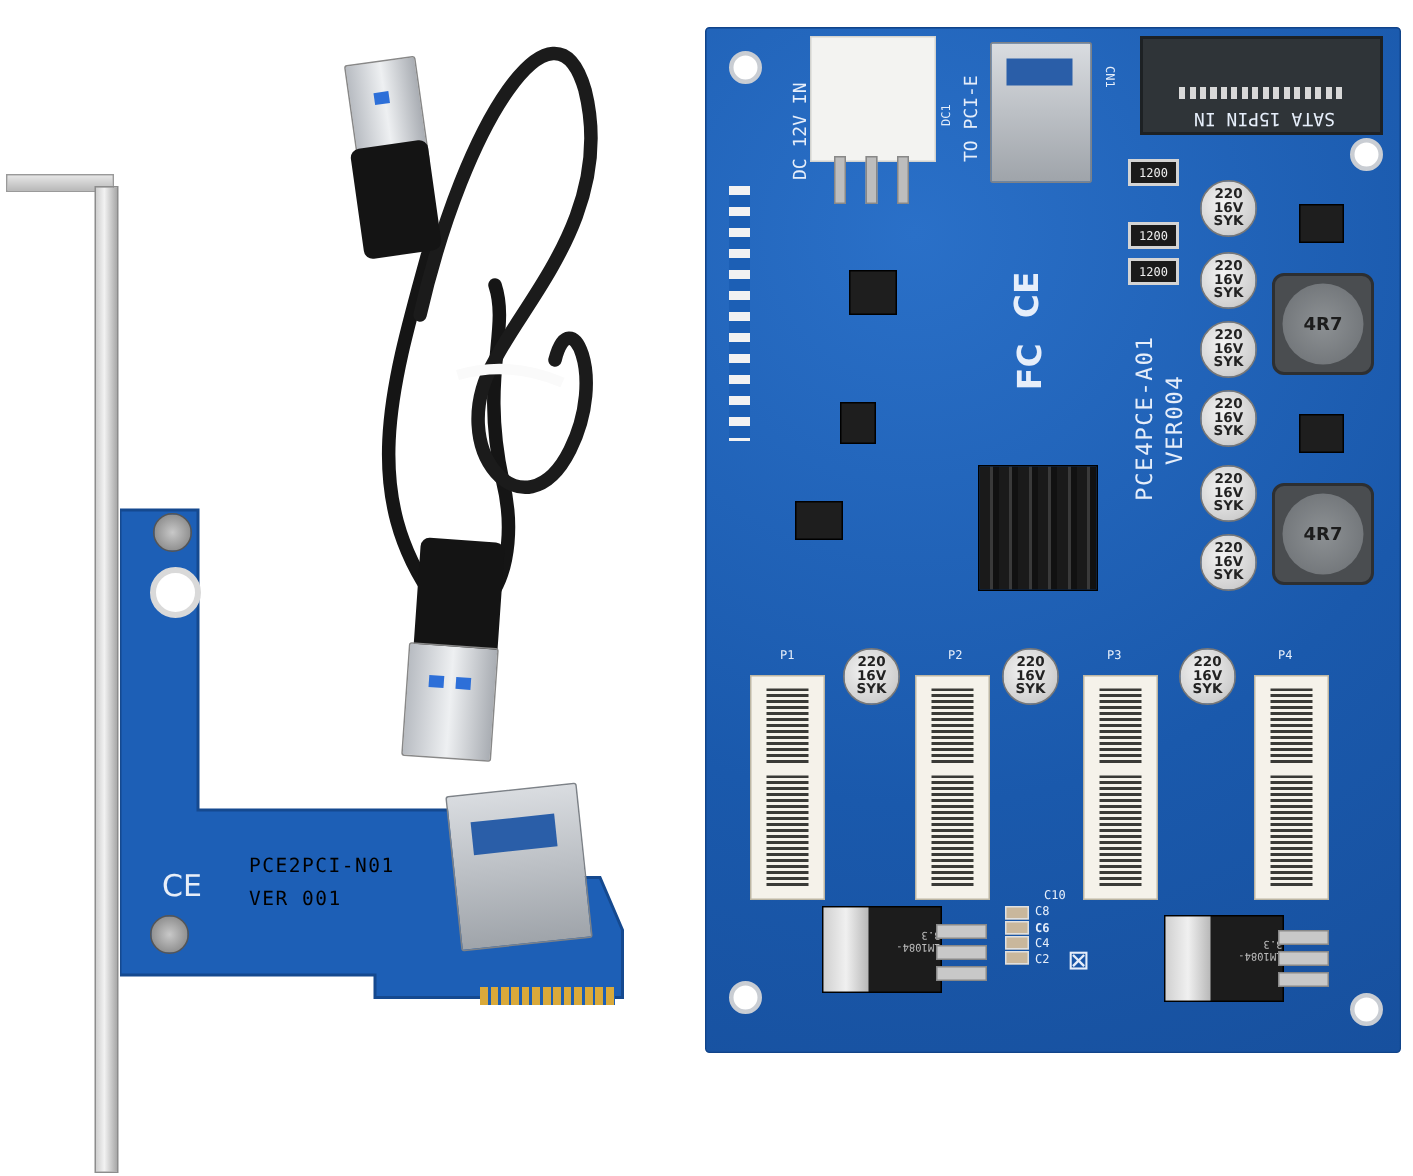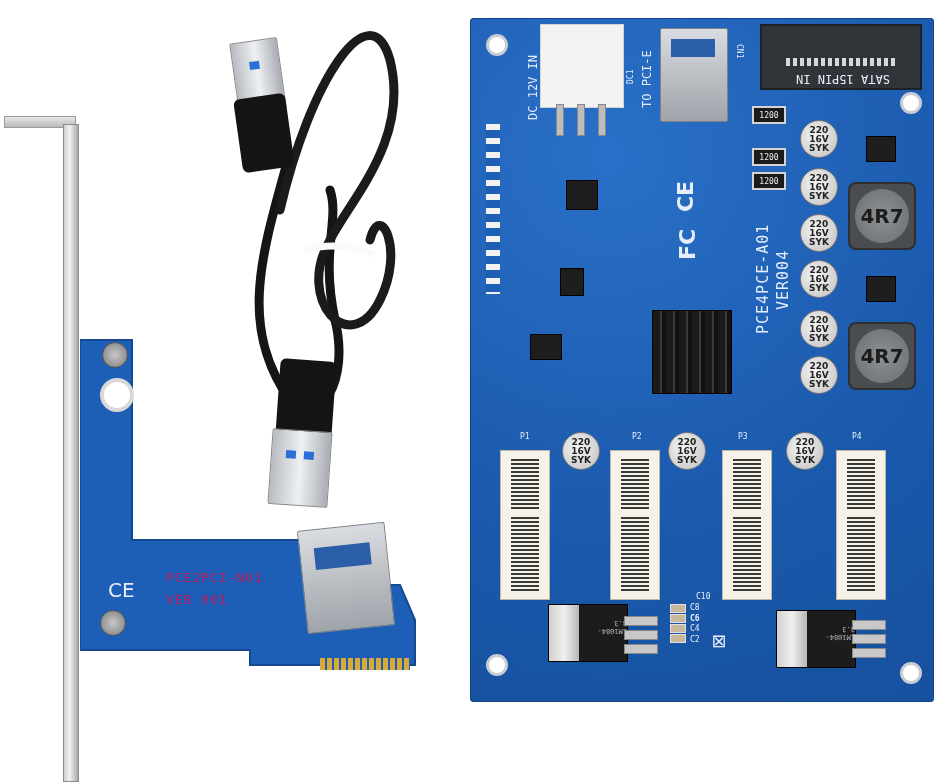--- a/index.html
+++ b/index.html
@@ -3,37 +3,37 @@
 <meta charset="utf-8">
 <style>
   html,body{margin:0;padding:0;background:#fff;}
   body{width:942px;height:784px;position:relative;overflow:hidden;font-family:"DejaVu Sans Mono","Liberation Mono",monospace;}
   .abs{position:absolute;}
   .bracket-top{left:4px;top:116px;width:70px;height:10px;background:linear-gradient(#e6e6e6,#b9b9b9);border:1px solid #9a9a9a;}
   .bracket-bar{left:63px;top:124px;width:14px;height:656px;background:linear-gradient(90deg,#cfcfcf,#f2f2f2 40%,#a8a8a8);border:1px solid #8c8c8c;}
   
   .small-pcb{left:80px;top:320px;width:350px;height:350px;}
   .small-pcb svg{position:absolute;left:0;top:0;}
-  .silk{color:#be185d;font-size:13px;letter-spacing:1px;}
+  .silk{color:#000000;font-size:13px;letter-spacing:1px;}
   .ce{color:#e8eef8;font-size:20px;font-family:"DejaVu Sans",sans-serif;}
   .usb-port{background:linear-gradient(#d9dce0,#9fa4aa);border:1px solid #7d8288;border-radius:2px;}
   .usb-port .slot{position:absolute;background:#2a5ea8;}
   
   .big-pcb{left:470px;top:18px;width:462px;height:682px;background:#1c5fb5;border:1px solid #11448a;border-radius:3px;
     background-image:radial-gradient(circle at 30% 20%,#2a70c8,#1a59ac 60%,#17509e);}
   .hole{width:16px;height:16px;border-radius:50%;background:#fff;border:3px solid #c9cdd3;}
   .molex{left:540px;top:24px;width:82px;height:82px;background:#f3f3f1;border:1px solid #d3d3cf;}
   .pin{width:6px;height:30px;background:#bdbdbd;border:1px solid #888;}
   .sata{left:760px;top:24px;width:158px;height:62px;background:#2f3438;border:2px solid #1d2124;}
   .sata-inner{left:786px;top:58px;width:112px;height:8px;background:repeating-linear-gradient(90deg,#d8d8d8 0 4px,#2f3438 4px 7px);}
   .rot{transform-origin:left top;white-space:nowrap;}
   .cap{width:36px;height:36px;border-radius:50%;background:radial-gradient(circle at 40% 40%,#f4f4f4,#cfcfcf 70%,#9a9a9a);border:1px solid #777;
     font-size:9px;line-height:9px;color:#222;display:flex;flex-direction:column;align-items:center;justify-content:center;font-family:"DejaVu Sans",sans-serif;font-weight:bold;}
   .inductor{width:64px;height:64px;background:#4a4d50;border:2px solid #2d2f31;border-radius:8px;display:flex;align-items:center;justify-content:center;}
-  .inductor span{width:54px;height:54px;border-radius:50%;background:radial-gradient(circle,#8d9194,#6a6e72);display:flex;align-items:center;justify-content:center;color:#1c1c1c;font-size:20px;font-family:"DejaVu Sans",sans-serif;font-weight:bold;}
+  .inductor span{width:54px;height:54px;border-radius:50%;background:radial-gradient(circle,#8d9194,#6a6e72);display:flex;align-items:center;justify-content:center;color:#1c1c1c;font-size:12px;font-family:"DejaVu Sans",sans-serif;font-weight:bold;}
   .heatsink{left:652px;top:310px;width:78px;height:82px;background:repeating-linear-gradient(90deg,#1a1a1a 0 7px,#3a3a3a 7px 9px,#111 9px 13px);border:1px solid #000;}
   .pcie-slot{width:48px;height:148px;background:#f5f2ea;border:1px solid #bdb6a3;}
   .pcie-slot .teeth{position:absolute;left:10px;width:28px;background:repeating-linear-gradient(#3a3a36 0 2px,#f5f2ea 2px 4px);}
   .regulator{width:78px;height:56px;background:#1c1c1c;border:1px solid #000;}
   .reg-tab{width:30px;height:56px;background:linear-gradient(90deg,#d0d0d0,#f0f0f0,#b8b8b8);}
   .reg-pin{width:32px;height:8px;background:#c8c8c8;border:1px solid #888;}
   .chip{background:#1e1e1e;border:1px solid #000;}
   .smd{width:14px;height:7px;background:#c9b79c;border:1px solid #e0e0e0;}
   .label-sm{color:#e6eefa;font-size:8px;}
   .label-md{color:#e6eefa;font-size:12px;}

